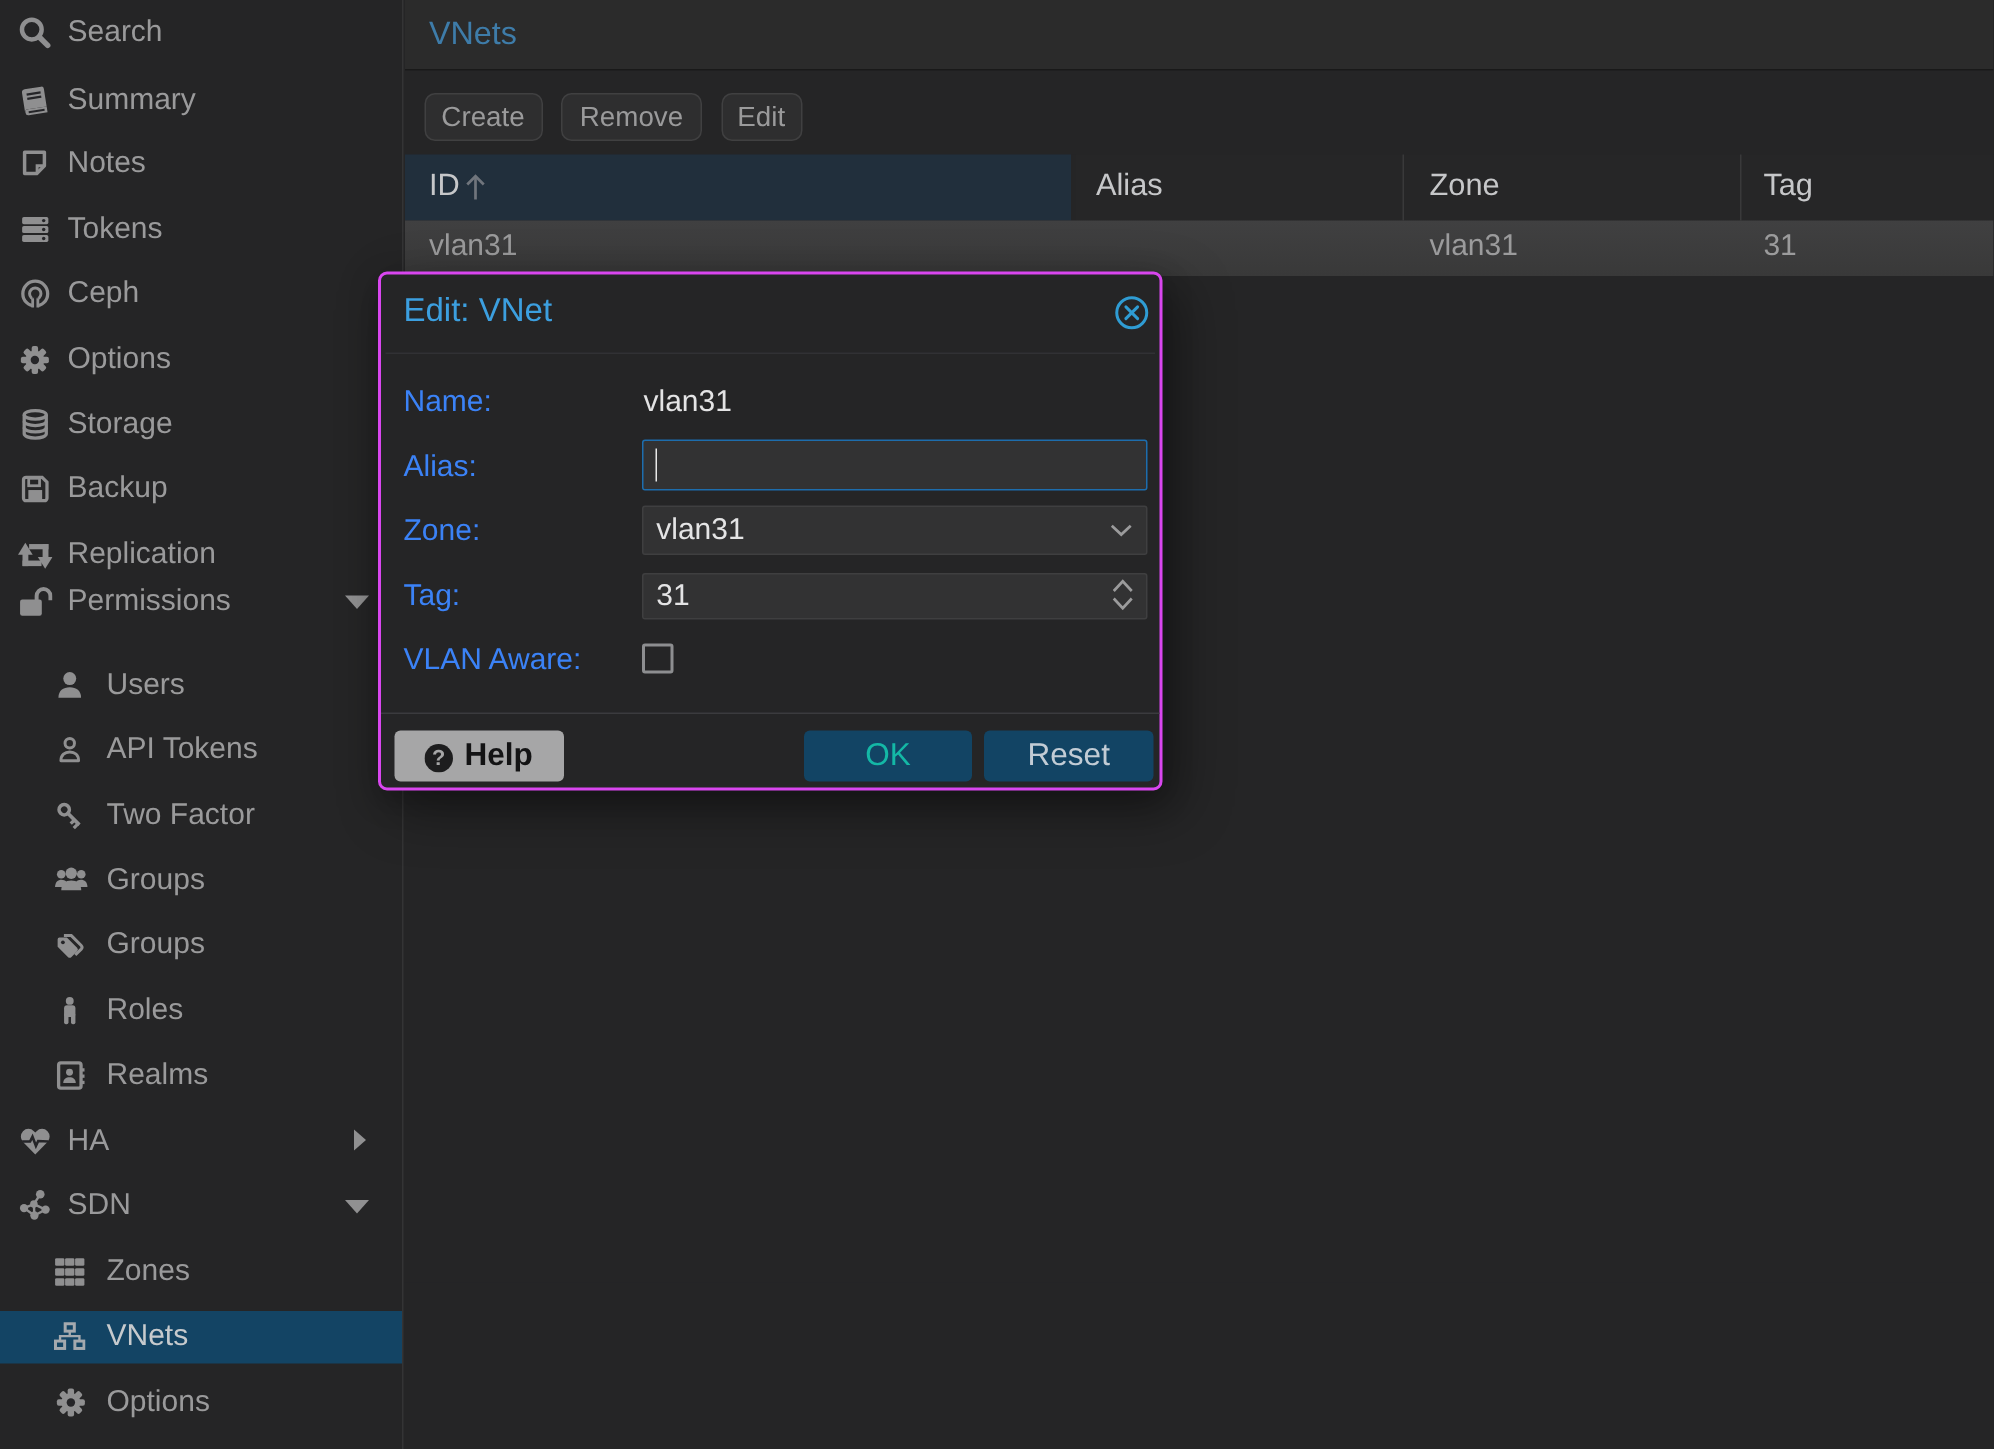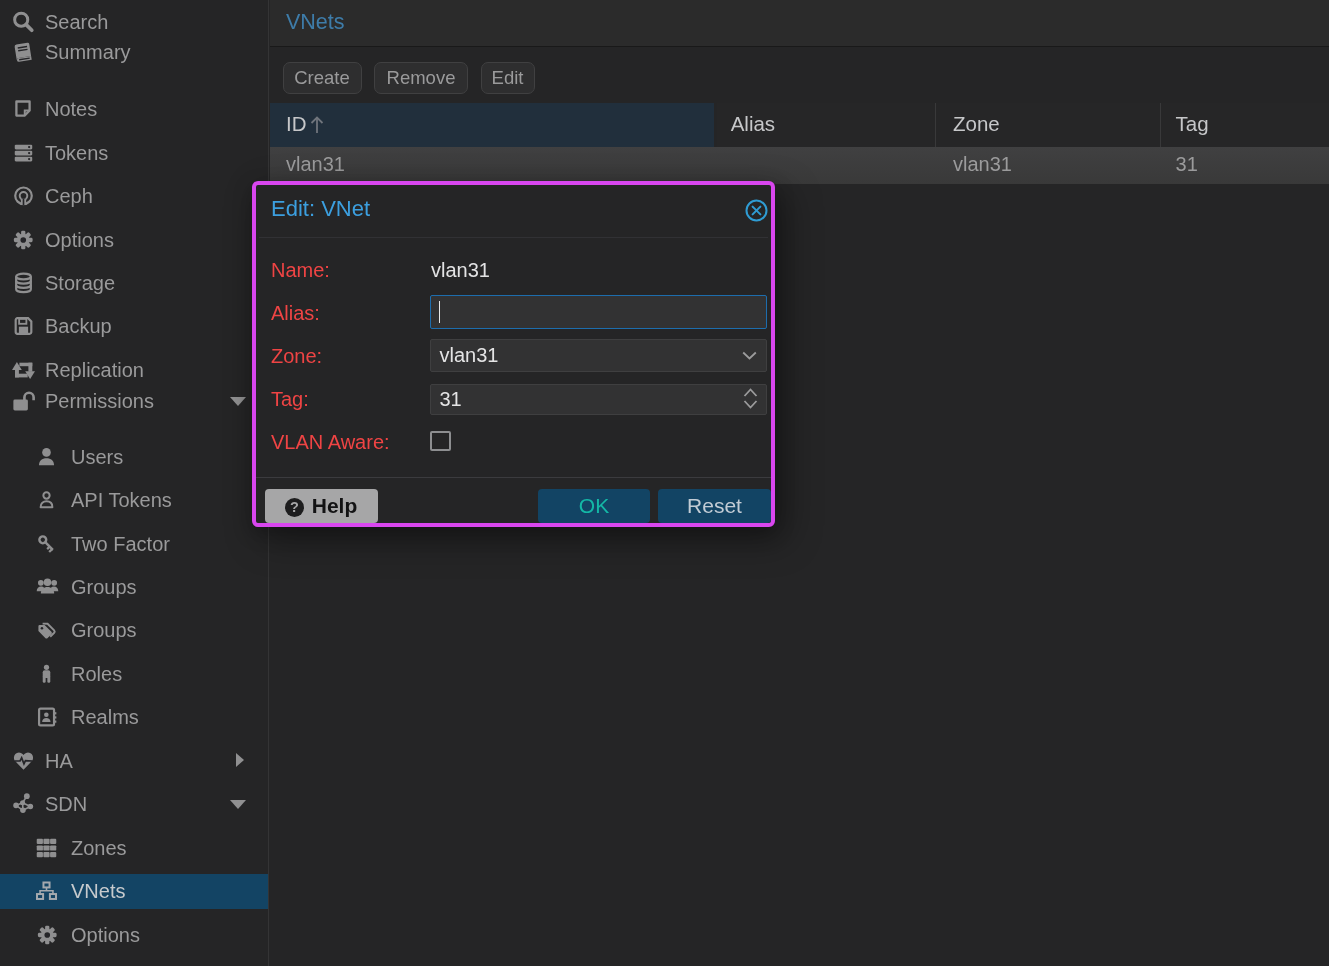--- a/index.html
+++ b/index.html
@@ -30,25 +30,25 @@
 #toolbar { position:absolute; left:0; top:48px; right:0; height:55px; background:#252526; }
 .tbtn { position:absolute; top:14px; height:32px; background:#2e2e2f; border:1px solid #404041; border-radius:7px; color:#9a9a9b; font-size:18.5px; text-align:center; line-height:30px; }
 #ghead { position:absolute; left:0; top:103px; right:0; height:44px; background:#262627; }
 #ghead .idcol { position:absolute; left:0; top:0; width:444px; height:44px; background:#212f3c; }
 #ghead .h { position:absolute; top:8.5px; font-size:20.5px; color:#c6c7c9; }
 #ghead .sep { position:absolute; top:0; width:1px; height:44px; background:#39393a; }
 #grow { position:absolute; left:0; top:147px; right:0; height:37px; background:linear-gradient(#404041, #393939); }
 #grow .c { position:absolute; top:6px; font-size:20px; color:#9b9b9c; }
 
 
-#modal { position:absolute; left:252px; top:181px; width:523px; height:346px; background:#252526; border:4px solid #d946ef; border-radius:6px; box-shadow: 10px 12px 36px rgba(0,0,0,.38), 0 6px 20px rgba(0,0,0,.22); }
+#modal { position:absolute; left:252px; top:181px; width:523px; height:346px; background:#252526; border:2px solid #d946ef; border-radius:6px; box-shadow: 10px 12px 36px rgba(0,0,0,.38), 0 6px 20px rgba(0,0,0,.22); }
 #modal .mtitle { position:absolute; left:15px; top:11px; font-size:22px; color:#3c9fdf; }
 #modal .hline { position:absolute; left:3px; right:3px; top:52px; height:1px; background:#313134; }
 #modal .fline { position:absolute; left:0px; right:0px; top:292px; height:1px; background:#3b3b3e; }
-.mlabel { position:absolute; left:15px; font-size:20px; color:#ef4444; }
+.mlabel { position:absolute; left:15px; font-size:20px; color:#3b82f6; }
 .mval { position:absolute; left:175px; font-size:20px; color:#e3e3e4; }
 .mfield { position:absolute; left:173.5px; width:337px; height:31px; background:#323233; border:1px solid #3f3f40; border-radius:2px; color:#e4e4e5; font-size:20px; line-height:29px; padding-left:9px; }
 #aliasinput { position:absolute; left:173.5px; top:110px; width:337px; height:34px; background:#323233; border:1.5px solid #1d6dad; border-radius:2px; }
 #aliasinput .cursor { position:absolute; left:8px; top:5px; width:1.5px; height:22px; background:#e8e8e8; }
 #checkbox { position:absolute; left:174px; top:246px; width:21px; height:20px; border:2px solid #8d8e90; border-radius:2px; background:transparent; }
 .mbtn { position:absolute; top:304px; height:34px; border-radius:4px; font-size:21px; text-align:center; }
 #helpbtn { left:9px; width:113px; background:#a6a6a7; color:#131314; line-height:34px; font-weight:bold; }
 #okbtn { left:282px; width:112px; background:#124464; color:#14b8a6; line-height:34px; }
 #resetbtn { left:402px; width:113px; background:#124464; color:#c2ccd5; line-height:34px; }
 </style>
@@ -56,21 +56,21 @@
 <body>
 <div id="stage">
   <div id="sidebar">
       <div class="nav top" style="top:0.3px;">
         <span class="ic"><svg width="23" height="23" viewBox="0 0 20 20">
             <circle cx="8" cy="8" r="5.7" fill="none" stroke="currentColor" stroke-width="2.6"></circle>
             <line x1="12.3" y1="12.3" x2="17.2" y2="17.2" stroke="currentColor" stroke-width="3.2" stroke-linecap="round"></line>
           </svg></span>
         <span class="txt">Search</span>
       </div>
-      <div class="nav top" style="top:30px;">
+      <div class="nav top" style="top:45px;">
         <span class="ic"><svg width="23" height="23" viewBox="0 0 20 20">
             <g transform="rotate(-9 10 10)">
               <path d="M4.8 2.6 h9.8 a1.4 1.4 0 0 1 1.4 1.4 v10.4 h-11 a1.9 1.9 0 0 0 -1.9 1.6 V4.5 a1.9 1.9 0 0 1 1.9-1.9 z" fill="currentColor"></path>
               <line x1="5.6" y1="5.8" x2="13.8" y2="5.8" stroke="#252528" stroke-width="1.3"></line>
               <line x1="5.6" y1="8.3" x2="13.8" y2="8.3" stroke="#252528" stroke-width="1.3"></line>
               <path d="M5 14.4 h11 v3.4 h-11 a1.7 1.7 0 0 1 0-3.4 z" fill="currentColor"></path>
               <line x1="5.2" y1="16.1" x2="14.5" y2="16.1" stroke="#252528" stroke-width="1.2"></line>
             </g>
           </svg></span>
         <span class="txt">Summary</span>

